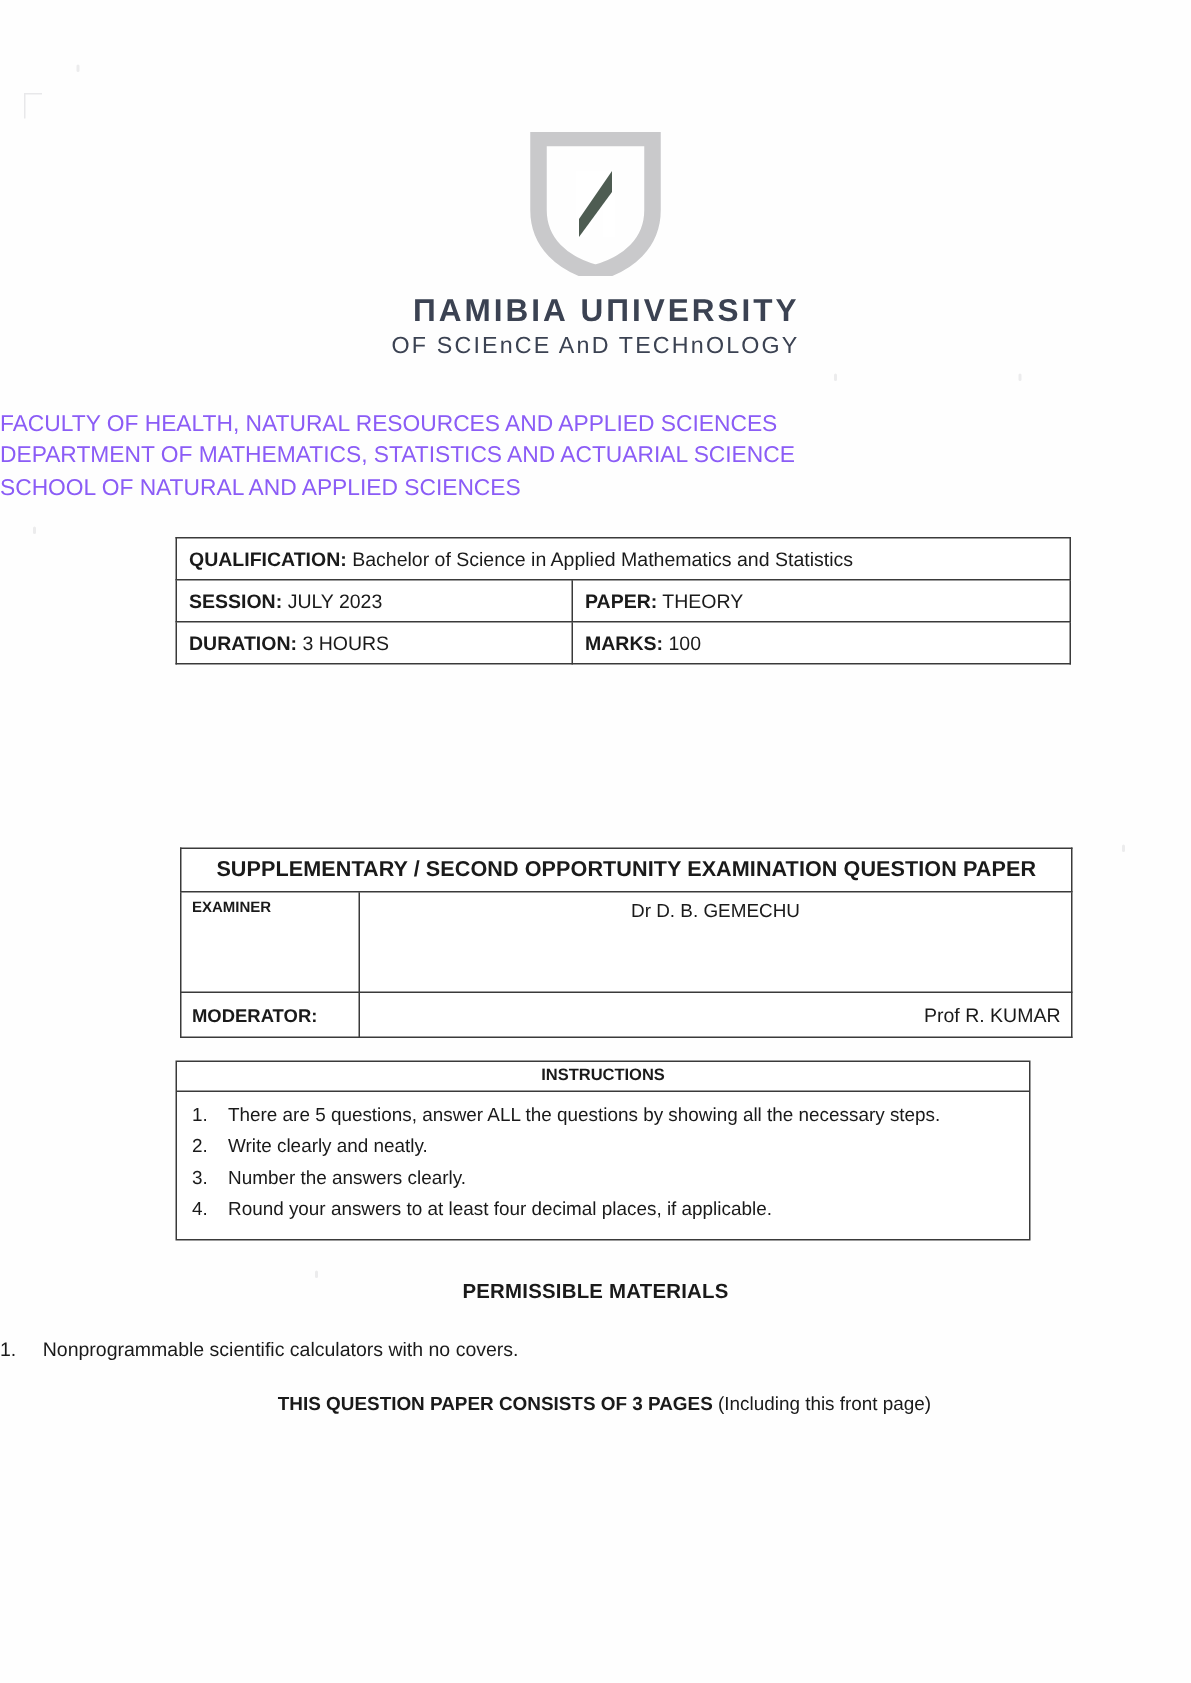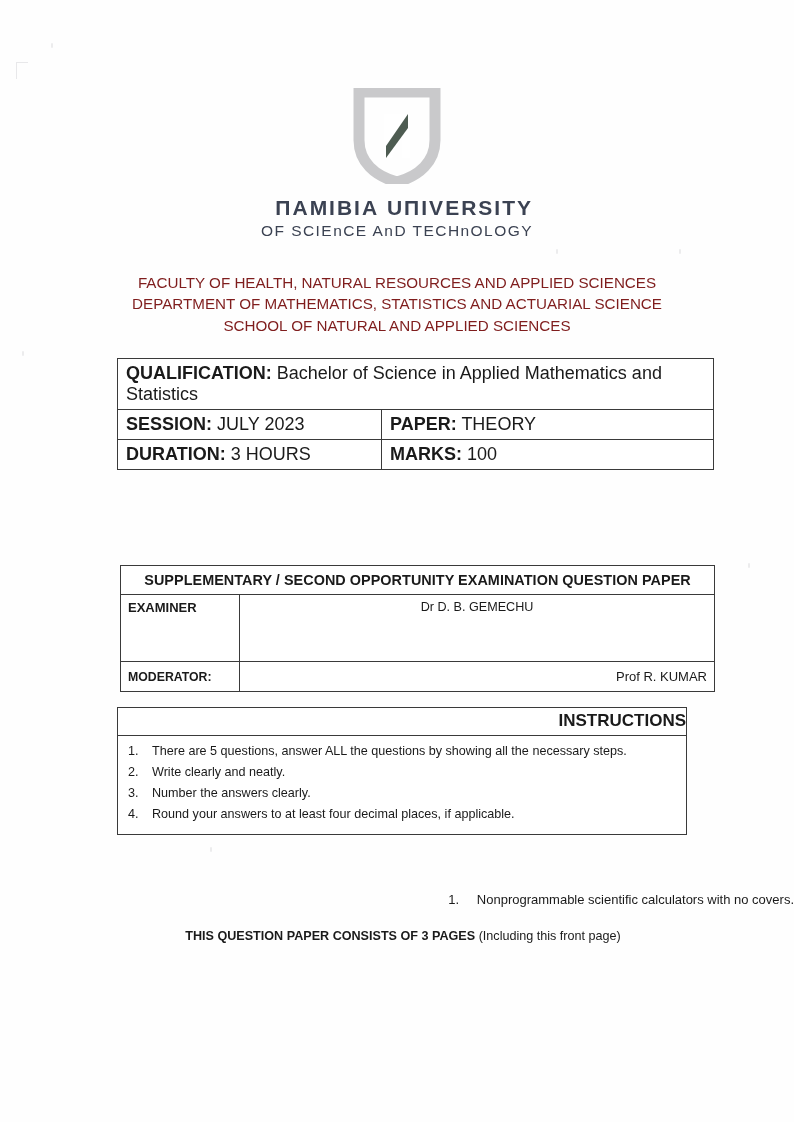--- a/index.html
+++ b/index.html
@@ -83,36 +83,36 @@
     margin-top: 2px;
     white-space: nowrap;
   }
 
   
   .faculty {
     position: absolute;
     left: 0;
     right: 0;
     top: 272px;
-    text-align: center;
+    text-align: left;
     font-size: 15.2px;
     line-height: 21.4px;
-    color: #7f1d1d;
+    color: #8b5cf6;
   }
 
   
   table {
     border-collapse: collapse;
     position: absolute;
     background: #fff;
   }
   td {
     border: 1px solid #3a3a3a;
     vertical-align: middle;
-    font-size: 18px;
+    font-size: 13px;
     color: #1a1a1a;
   }
   .b { font-weight: bold; }
 
   
   #qualification-table {
     left: 117px;
     top: 358px;
     width: 597px;
   }
@@ -138,21 +138,21 @@
   .exam-title {
     text-align: center;
     font-weight: bold;
     font-size: 14.4px;
     height: 22px;
     letter-spacing: 0.05px;
   }
   .exam-label {
     width: 104px;
     font-weight: bold;
-    font-size: 13px;
+    font-size: 10px;
     vertical-align: top;
     padding-top: 5px !important;
     border-radius: 20px;
   }
   .exam-name {
     text-align: center;
     font-size: 12.6px;
     vertical-align: top;
     padding-top: 5px !important;
     height: 58px;
@@ -171,23 +171,23 @@
   
   #instructions-box {
     position: absolute;
     left: 117px;
     top: 707px;
     width: 568px;
     border: 1px solid #3a3a3a;
     background: #fff;
   }
   .instr-title {
-    text-align: right;
-    font-weight: bold;
-    font-size: 17px;
+    text-align: center;
+    font-weight: bold;
+    font-size: 11px;
     padding: 3px 0 4px;
     border-bottom: 1px solid #3a3a3a;
   }
   .instr-list {
     padding: 5px 10px 9px 10px;
   }
   .instr-item {
     display: flex;
     font-size: 12.6px;
     line-height: 21px;
@@ -207,21 +207,21 @@
     text-align: center;
     font-weight: bold;
     font-size: 13.6px;
     letter-spacing: 0.15px;
   }
   .pm-item {
     position: absolute;
     left: 0;
     right: 0;
     top: 892px;
-    text-align: right;
+    text-align: left;
     font-size: 13px;
   }
   .pm-item .num { margin-right: 14px; }
 
   .footer-note {
     position: absolute;
     left: 0;
     right: 0;
     top: 929px;
     text-align: center;
@@ -322,20 +322,21 @@
         <span class="instr-num">3.</span>
         <span>Number the answers clearly.</span>
       </div>
       <div class="instr-item">
         <span class="instr-num">4.</span>
         <span>Round your answers to at least four decimal places, if applicable.</span>
       </div>
     </div>
   </div>
 
+  <div class="pm-title">PERMISSIBLE MATERIALS</div>
   <div class="pm-item">
     <span class="num">1.</span>
     <span>Nonprogrammable scientific calculators with no covers.</span>
   </div>
 
   <div class="footer-note">
     <span class="b">THIS QUESTION PAPER CONSISTS OF 3 PAGES</span><span> (Including this front page)</span>
   </div>
 
 </div>

